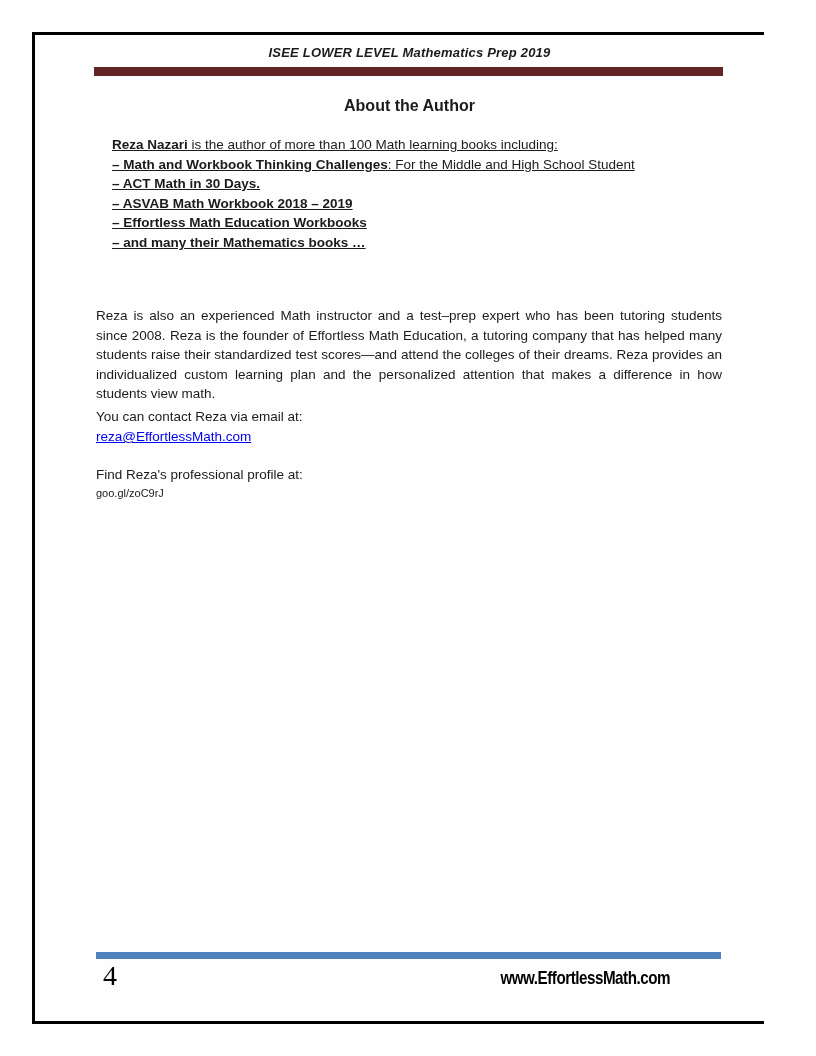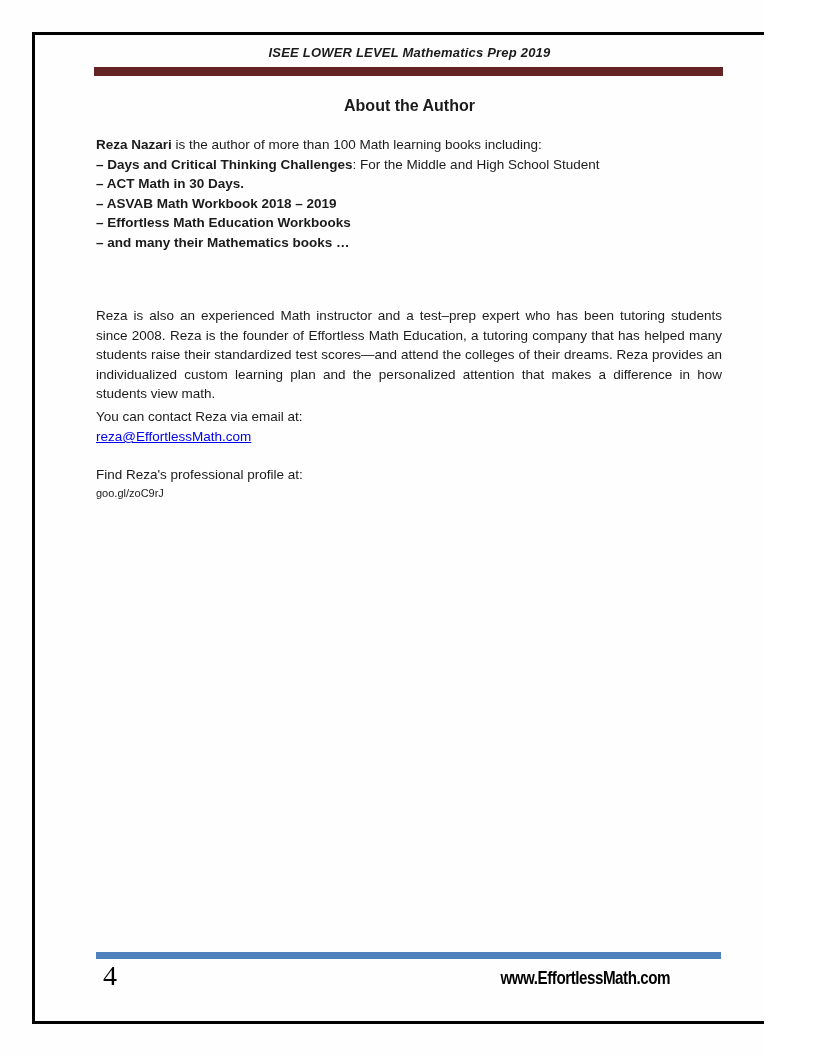--- a/index.html
+++ b/index.html
@@ -48,25 +48,26 @@
     position: absolute;
     top: 97px;
     left: 96px;
     width: 627px;
     text-align: center;
     font-size: 16px;
     font-weight: bold;
   }
   .intro {
     position: absolute;
-    left: 96px;
+    left: 112px;
     top: 135px;
     width: 627px;
     font-size: 13.5px;
     line-height: 19.6px;
+    text-decoration: underline;
   }
   .b { font-weight: bold; }
   .bio {
     position: absolute;
     left: 96px;
     top: 292px;
     width: 626px;
     font-size: 13.5px;
     line-height: 19.6px;
     text-align: justify;
@@ -122,21 +123,21 @@
   <div class="frame"></div>
 
   <div class="header-title">ISEE LOWER LEVEL Mathematics Prep 2019</div>
 
   <div class="header-bar"></div>
 
   <div class="section-title">About the Author</div>
 
   <div class="intro">
     <div><span class="b">Reza Nazari</span><span> is the author of more than 100 Math learning books including:</span></div>
-    <div><span class="b">– Days and Critical Thinking Challenges</span><span>: For the Middle and High School Student</span></div>
+    <div><span class="b">– Math and Workbook Thinking Challenges</span><span>: For the Middle and High School Student</span></div>
     <div><span class="b">– ACT Math in 30 Days.</span><span></span></div>
     <div><span class="b">– ASVAB Math Workbook 2018 – 2019</span><span></span></div>
     <div><span class="b">– Effortless Math Education Workbooks</span><span></span></div>
     <div><span class="b">– and many their Mathematics books …</span><span></span></div>
   </div>
 
   <div class="bio">Reza is also an experienced Math instructor and a test–prep expert who has been tutoring students since 2008. Reza is the founder of Effortless Math Education, a tutoring company that has helped many students raise their standardized test scores—and attend the colleges of their dreams. Reza provides an individualized custom learning plan and the personalized attention that makes a difference in how students view math.</div>
 
   <div class="contact-line1">You can contact Reza via email at:</div>
 

